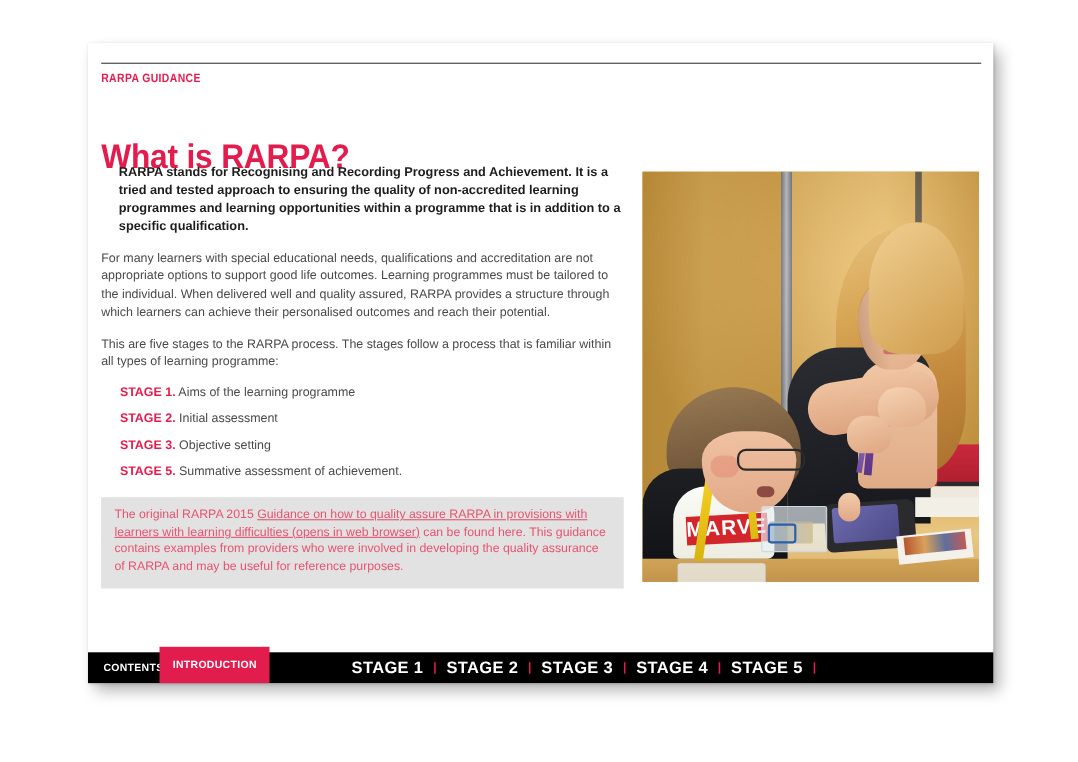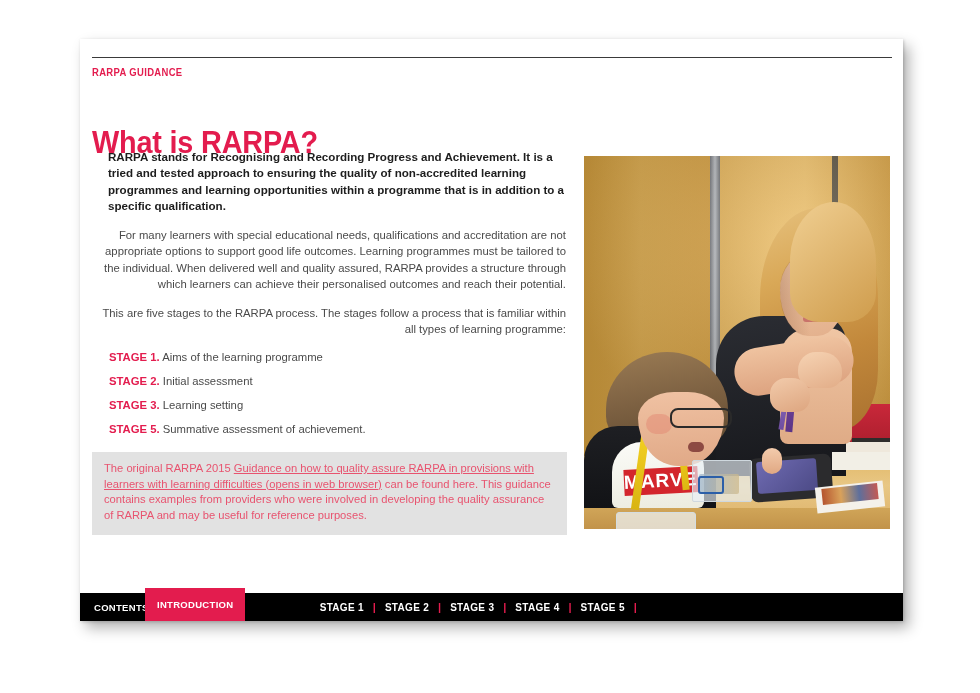--- a/index.html
+++ b/index.html
@@ -106,21 +106,20 @@
     font-weight: bold;
     color: #1d1d1d;
     line-height: 1.42;
     margin: 0 0 12px 16px;
   }
   .body-paragraph {
     font-size: 11.3px;
     color: #4a4a4a;
     line-height: 1.46;
     margin: 0 0 12px 0;
-    text-align: right;
   }
   #stage-list {
     list-style: none;
     margin: 4px 0 14px 0;
     padding: 0 0 0 17px;
   }
   #stage-list li {
     font-size: 11.3px;
     color: #4a4a4a;
     line-height: 1.30;
@@ -326,21 +325,21 @@
     background: #e31c4e;
     padding: 0 12px;
   }
   #nav-stages {
     margin-left: 148px;
     display: flex;
     align-items: center;
   }
   .nav-stage {
     font-family: "Liberation Sans Narrow", "Liberation Sans", sans-serif;
-    font-size: 10px;
+    font-size: 15px;
     font-weight: bold;
     color: #ffffff;
     letter-spacing: 0.3px;
     white-space: nowrap;
     padding: 0 9px;
   }
   .nav-sep {
     color: #e31c4e;
     font-size: 11px;
     font-weight: bold;
@@ -367,21 +366,21 @@
       <li>
         <span class="stage-label">STAGE 1.</span>
         <span>Aims of the learning programme</span>
       </li>
       <li>
         <span class="stage-label">STAGE 2.</span>
         <span>Initial assessment</span>
       </li>
       <li>
         <span class="stage-label">STAGE 3.</span>
-        <span>Learning setting</span>
+        <span>Objective setting</span>
       </li>
       <li>
         <span class="stage-label">STAGE 5.</span>
         <span>Summative assessment of achievement.</span>
       </li>
     </ul>
 
     <p class="body-paragraph">The process is specifically developed to support the personalisation of learning goals and measuring achievement at an individual level. For both short and long learning programmes the RARPA process follows the same stages.</p>
   </div>
 

